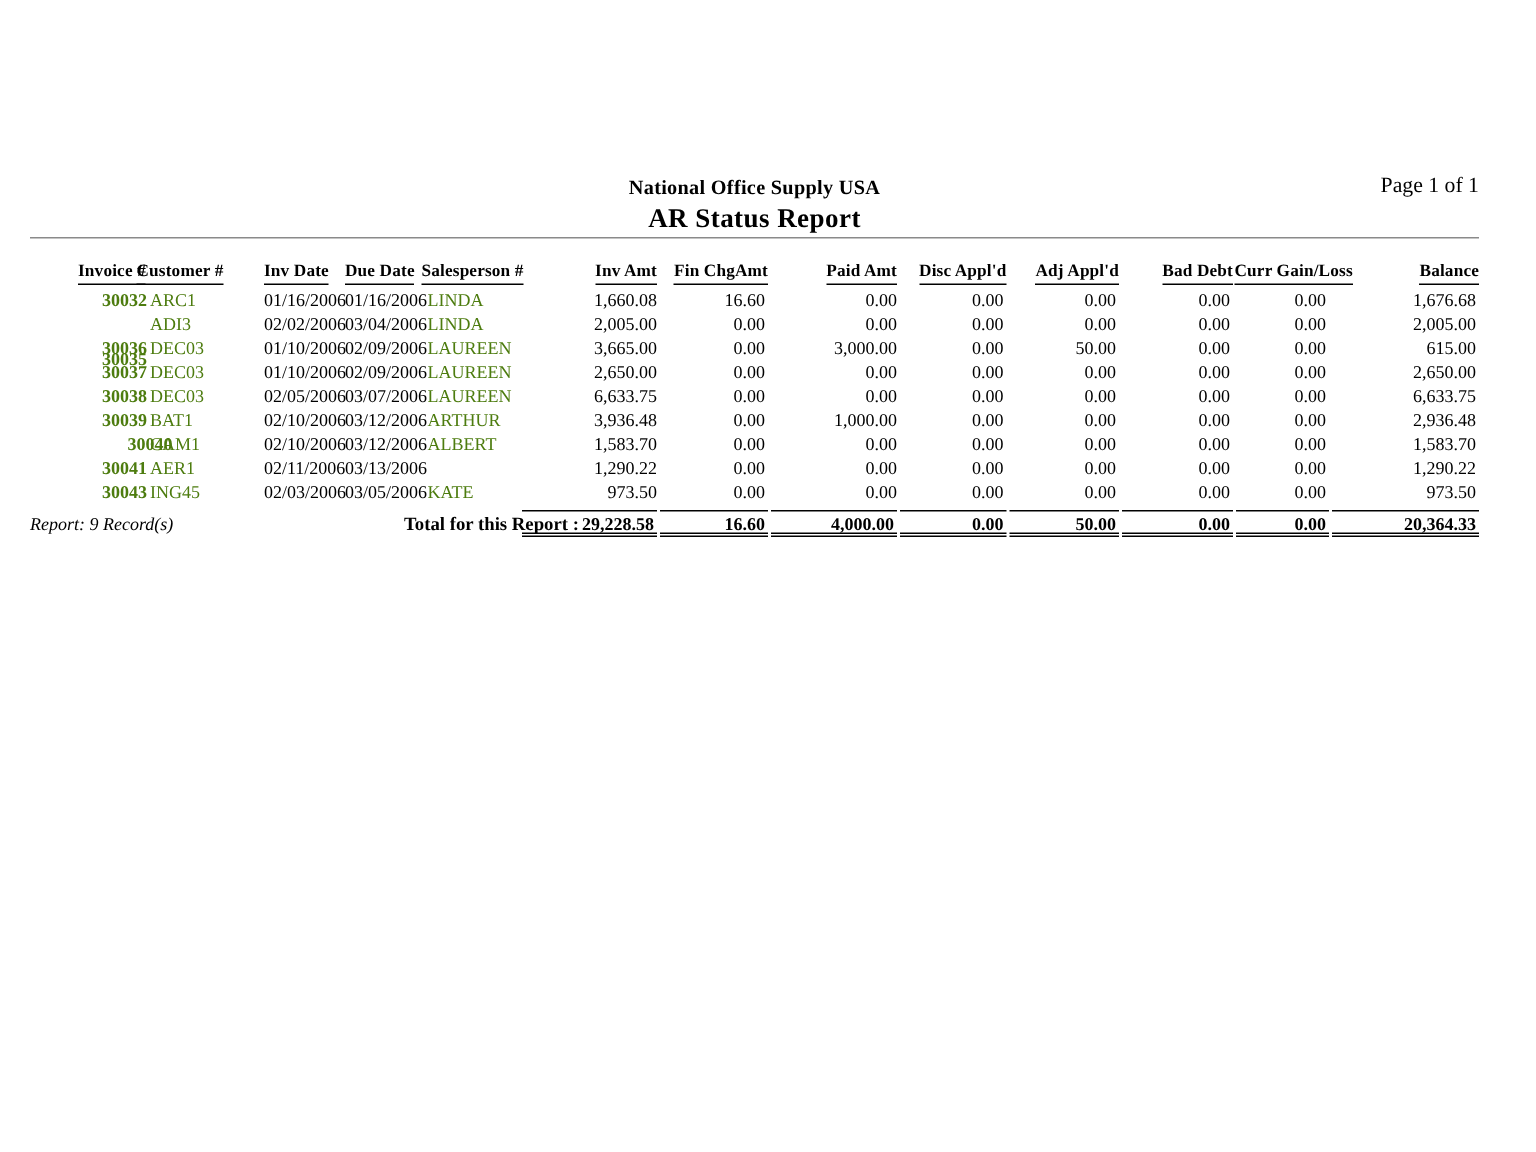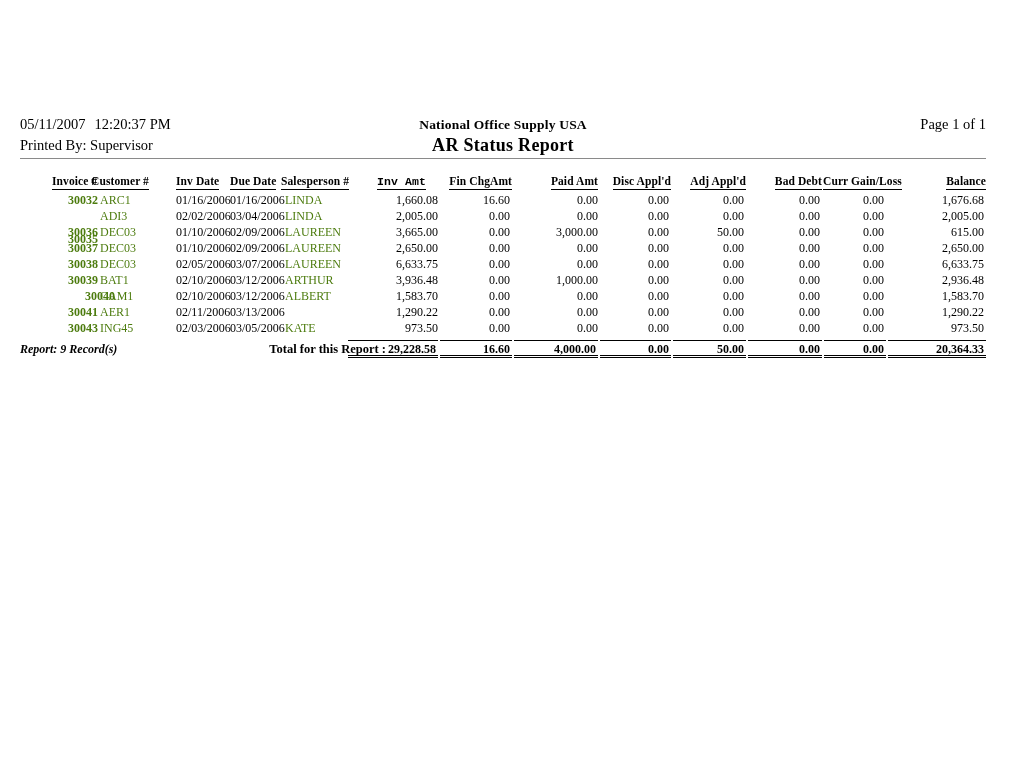--- a/index.html
+++ b/index.html
@@ -129,21 +129,21 @@
     height: 22px;
     width: 1024px;
     margin-top: 4px;
   }
   .trow .reccount {
     position: absolute;
     left: 20px;
     top: 2px;
     font-style: italic;
     font-size: 12px;
-    font-weight: bold;
+    font-weight: normal;
     line-height: 14px;
     white-space: nowrap;
   }
   .trow .tlabel {
     position: absolute;
     top: 2px;
     font-weight: bold;
     font-size: 12.5px;
     line-height: 14px;
     white-space: nowrap;
@@ -163,26 +163,20 @@
     white-space: nowrap;
   }
 </style>
 </head>
 <body>
 
 <div id="page">
 
   <div class="rpt-header">
 
-    <div class="hdr-left">
-      <div class="hdr-datetime">
-        <span class="dt-date">05/11/2007</span><span class="dt-gap"></span><span class="dt-time">12:20:37 PM</span>
-      </div>
-      <div>Printed By: Supervisor</div>
-    </div>
 
     <div class="hdr-center">
       <div class="company-name">National Office Supply USA</div>
       <div class="report-title">AR Status Report</div>
     </div>
 
     <div class="hdr-right">
       <span class="page-of">Page 1 of 1</span>
     </div>
 
@@ -191,21 +185,21 @@
   <div class="hdr-rule"></div>
 
   <div id="grid">
 
     <div class="row hrow">
       <div class="cell l" style="left:52px;"><span class="u"><span>Invoice #</span></span></div>
       <div class="cell l" style="left:91px;"><span class="u"><span>Customer #</span></span></div>
       <div class="cell l" style="left:176px;"><span class="u"><span>Inv Date</span></span></div>
       <div class="cell l" style="left:230px;"><span class="u"><span>Due Date</span></span></div>
       <div class="cell l" style="left:281px;"><span class="u"><span>Salesperson #</span></span></div>
-      <div class="cell r" style="left:328px; width:98px;font-family:Liberation Mono, monospace;"><span class="u"><span>Inv Amt</span></span></div>
+      <div class="cell r" style="left:340px; width:98px;"><span class="u"><span>Inv Amt</span></span></div>
       <div class="cell r" style="left:420px; width:92px;"><span class="u"><span>Fin ChgAmt</span></span></div>
       <div class="cell r" style="left:500px; width:98px;"><span class="u"><span>Paid Amt</span></span></div>
       <div class="cell r" style="left:580px; width:91px;"><span class="u"><span>Disc Appl'd</span></span></div>
       <div class="cell r" style="left:660px; width:86px;"><span class="u"><span>Adj Appl'd</span></span></div>
       <div class="cell r" style="left:724px; width:98px;"><span class="u"><span>Bad Debt</span></span></div>
       <div class="cell l" style="left:823px;"><span class="u"><span>Curr Gain/Loss</span></span></div>
       <div class="cell r" style="left:890px; width:96px;"><span class="u"><span>Balance</span></span></div>
     </div>
 
     <div id="rows-host">

